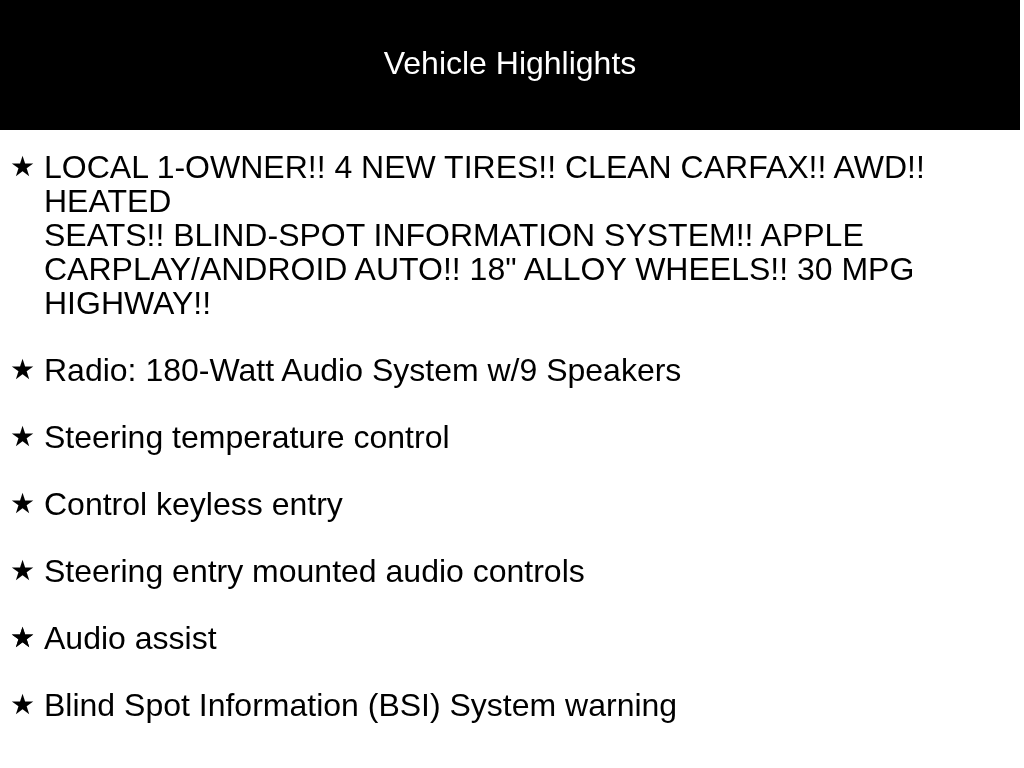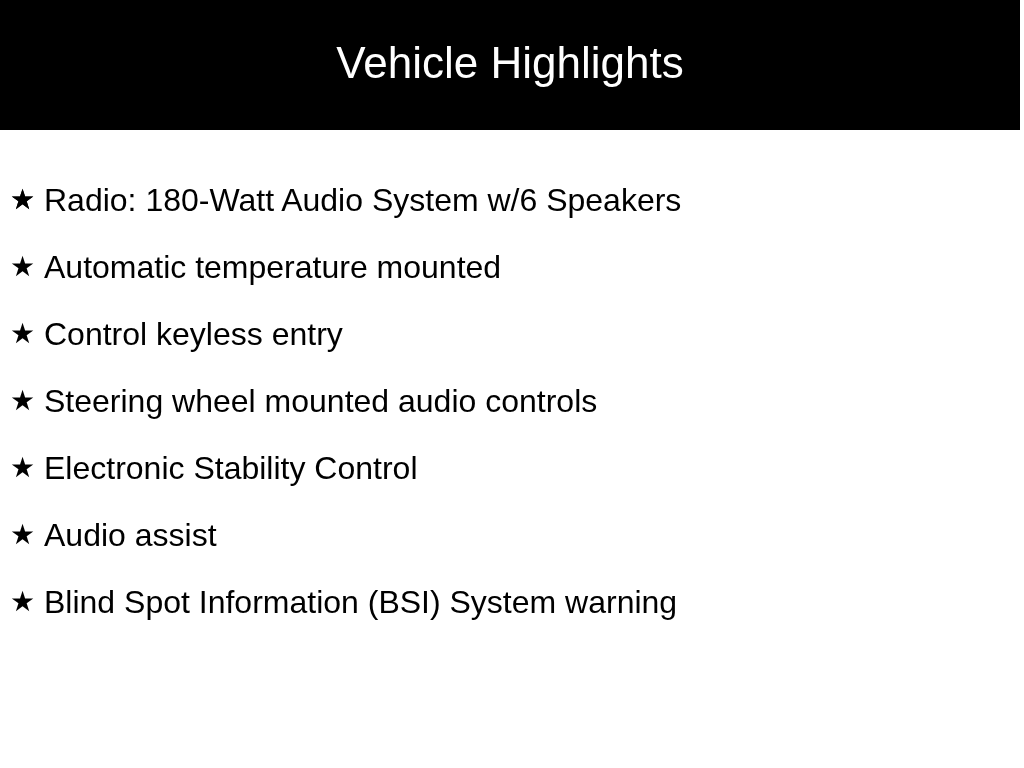--- a/index.html
+++ b/index.html
@@ -23,21 +23,21 @@
   .slide-header {
     width: 1020px;            
     height: 130px;
     background: var(--header-bg, #000000);
     display: flex;
     align-items: center;
     justify-content: center;
   }
   .slide-title {
     color: var(--header-text, #ffffff);
-    font-size: 44px;
+    font-size: 32px;
     line-height: 1;
     font-weight: 400;
     letter-spacing: 0px;
     padding-bottom: 4px;
   }
   .slide-body {
     padding: 20px 0 0 10px;
   }
   ul.highlights-list {
     list-style: none;
@@ -67,23 +67,26 @@
 </style>
 </head>
 <body style="--header-bg: #000000; --header-text: #ffffff; --body-bg: #ffffff; --body-text: #000000;">
 
 <div class="slide">
   <div class="slide-header">
     <div class="slide-title">Vehicle Highlights</div>
   </div>
   <div class="slide-body">
     <ul class="highlights-list">
+        <li><span class="star-bullet">★</span><span>LOCAL 1-OWNER!! 4 NEW TIRES!! CLEAN CARFAX!! AWD!! HEATED
+SEATS!! BLIND-SPOT INFORMATION SYSTEM!! APPLE
+CARPLAY/ANDROID AUTO!! 18" ALLOY WHEELS!! 30 MPG
+HIGHWAY!!</span></li>
+        <li><span class="star-bullet">★</span><span>Radio: 180-Watt Audio System w/9 Speakers</span></li>
+        <li><span class="star-bullet">★</span><span>Steering temperature control</span></li>
+        <li><span class="star-bullet">★</span><span>Control keyless entry</span></li>
+        <li><span class="star-bullet">★</span><span>Steering entry mounted audio controls</span></li>
         <li><span class="star-bullet">★</span></li>
-        <li><span class="star-bullet">★</span><span>Radio: 180-Watt Audio System w/6 Speakers</span></li>
-        <li><span class="star-bullet">★</span><span>Automatic temperature mounted</span></li>
-        <li><span class="star-bullet">★</span><span>Control keyless entry</span></li>
-        <li><span class="star-bullet">★</span><span>Steering wheel mounted audio controls</span></li>
-        <li><span class="star-bullet">★</span><span>Electronic Stability Control</span></li>
         <li><span class="star-bullet">★</span><span>Audio assist</span></li>
         <li><span class="star-bullet">★</span><span>Blind Spot Information (BSI) System warning</span></li>
       </ul>
   </div>
 </div>
 
 </body></html>

